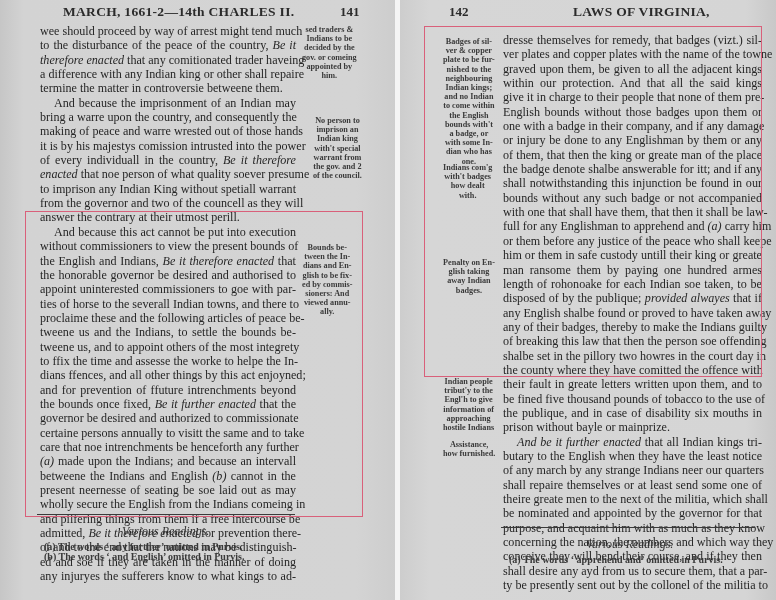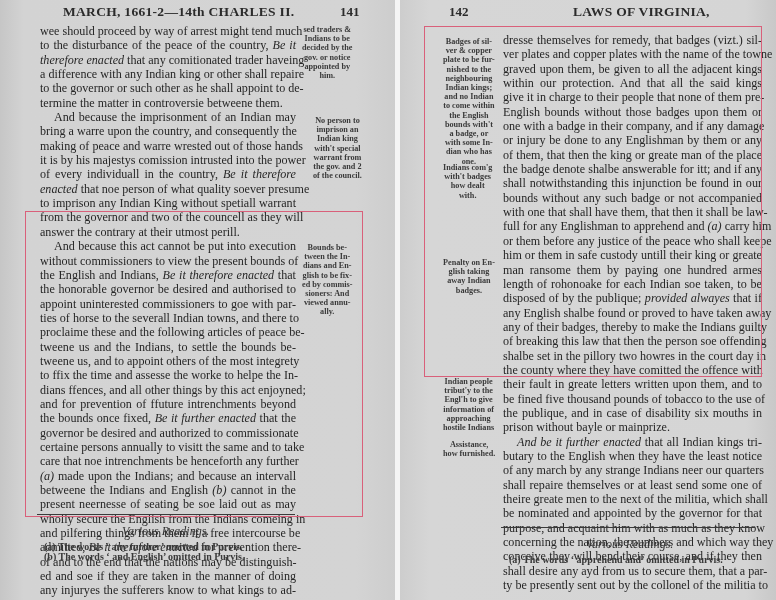--- a/index.html
+++ b/index.html
@@ -34,21 +34,20 @@
 
 <div class="page left">
   <div class="header" style="left:63px;">MARCH, 1661-2—14th CHARLES II.</div>
   <div class="pagenum" style="left:340px;">141</div>
 
   <div class="body-text" id="left-body" style="left:40px; top:24px; width:256px;">
       <span class="line">wee should proceed by way of arrest might tend much</span>
       <span class="line">to the disturbance of the peace of the country, <i>Be it</i></span>
       <span class="line"><i>therefore enacted</i> that any comitionated trader haveing</span>
       <span class="line">a difference with any Indian king or other shall repaire</span>
-      <span class="line">to the governor or such other as he shall appoint to de-</span>
       <span class="line last">termine the matter in controversie betweene them.</span>
       <span class="line indent">And because the imprisonment of an Indian may</span>
       <span class="line">bring a warre upon the country, and consequently the</span>
       <span class="line">making of peace and warre wrested out of those hands</span>
       <span class="line">it is by his majestys comission intrusted into the power</span>
       <span class="line">of every individuall in the country, <i>Be it therefore</i></span>
       <span class="line"><i>enacted</i> that noe person of what quality soever presume</span>
       <span class="line">to imprison any Indian King without spetiall warrant</span>
       <span class="line">from the governor and two of the councell as they will</span>
       <span class="line last">answer the contrary at their utmost perill.</span>
@@ -76,21 +75,21 @@
       <span class="line">admitted, <i>Be it therefore enacted</i> for prevention there-</span>
       <span class="line">of and to the end that the nations may be distinguish-</span>
       <span class="line">ed and soe if they are taken in the manner of doing</span>
       <span class="line">any injuryes the sufferers know to what kings to ad-</span>
     </div>
 
   <div class="margin-note" style="left:302px; top:25px;">
       <span>sed traders &amp;</span>
       <span>Indians to be</span>
       <span>decided by the</span>
-      <span>gov. or notice</span>
+      <span>gov. or comeing</span>
       <span>appointed by</span>
       <span>him.</span>
     </div>
   <div class="margin-note" style="left:302px; top:116px;margin-left:11px;">
       <span>No person to</span>
       <span>imprison an</span>
       <span>Indian king</span>
       <span>with't special</span>
       <span>warrant from</span>
       <span>the gov. and 2</span>

